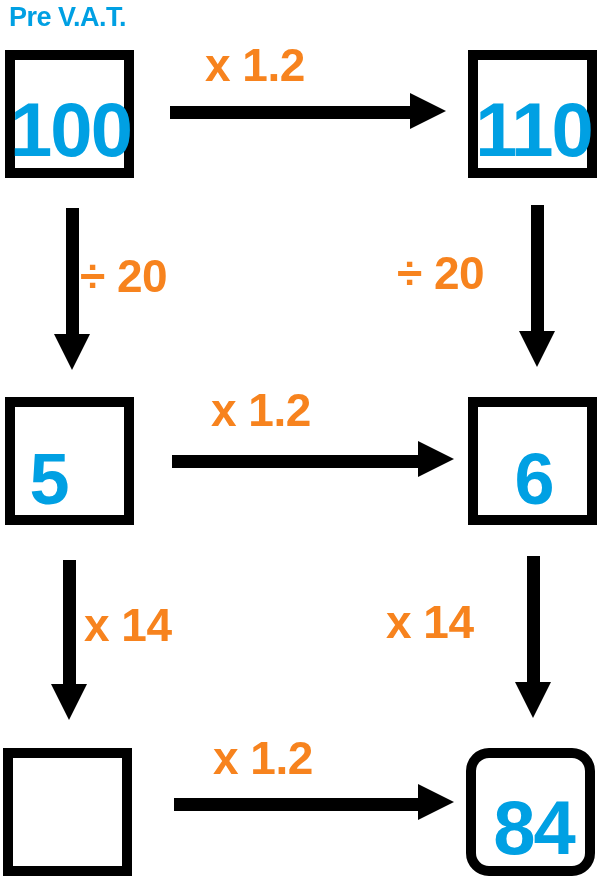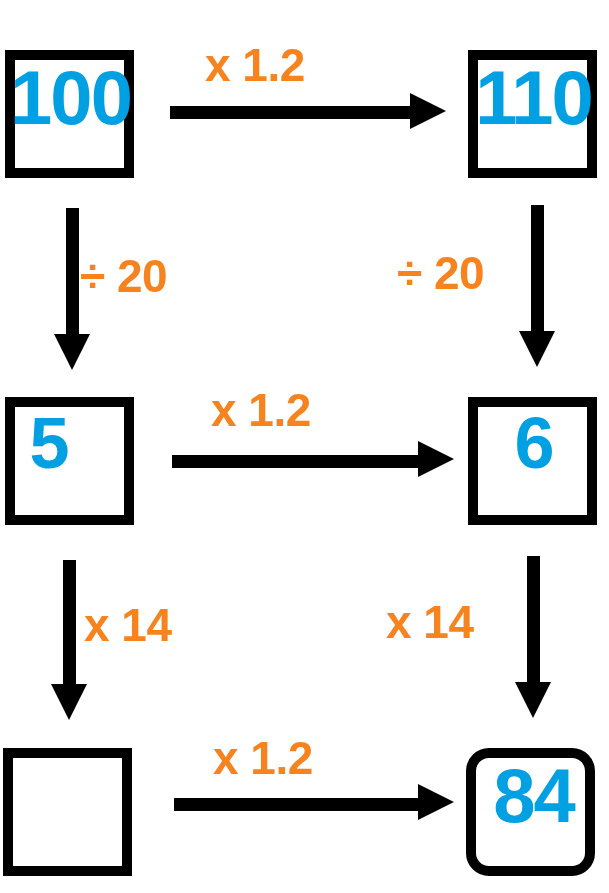--- a/index.html
+++ b/index.html
@@ -34,21 +34,21 @@
 
   
   .value-box {
     position: absolute;
     box-sizing: border-box;
     width: 129px;
     height: 128px;
     border: 10px solid #000000;
     background: #ffffff;
     display: flex;
-    align-items: flex-start;
+    align-items: flex-end;
     justify-content: center;
   }
   .value-box .value {
     color: #00a0e3;
     font-family: "Liberation Sans", sans-serif;
     font-weight: bold;
     font-size: 72px;
     line-height: 1;
     letter-spacing: -2px;
     white-space: nowrap;
@@ -158,20 +158,21 @@
   .op-x12-mid  { left: 211px; top: 387px; }
   .op-x14-l    { left: 84px;  top: 602px; }
   .op-x14-r    { left: 386px; top: 599px; }
   .op-x12-bot  { left: 213px; top: 735px; }
 </style>
 </head>
 <body>
 
 <div id="canvas">
 
+  <div class="col-header left">Pre V.A.T.</div>
 
   <div class="value-box box-r1c1">
     <span class="value">100</span>
   </div>
 
   <div class="h-arrow h-arrow-1">
     <div class="shaft"></div>
     <div class="head"></div>
   </div>
   <div class="op-label op-x12-top">x 1.2</div>

